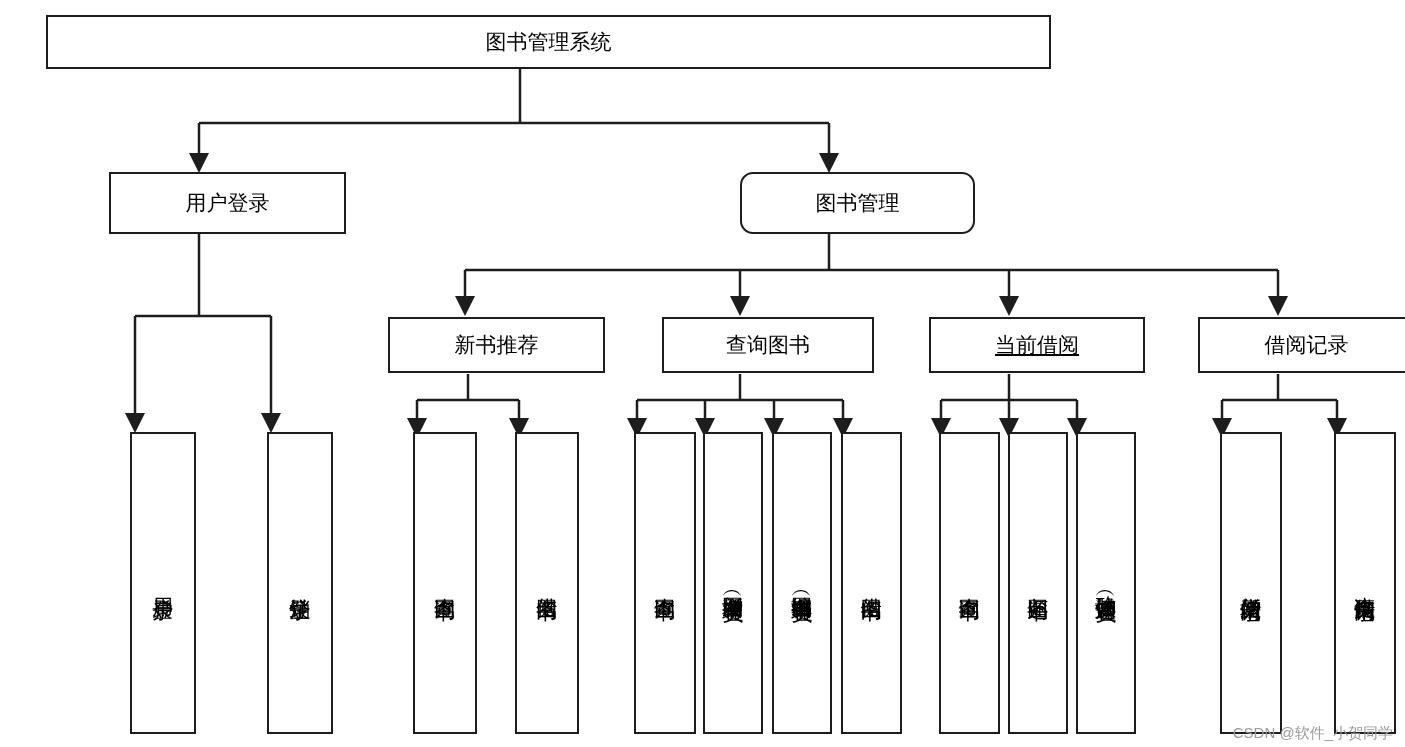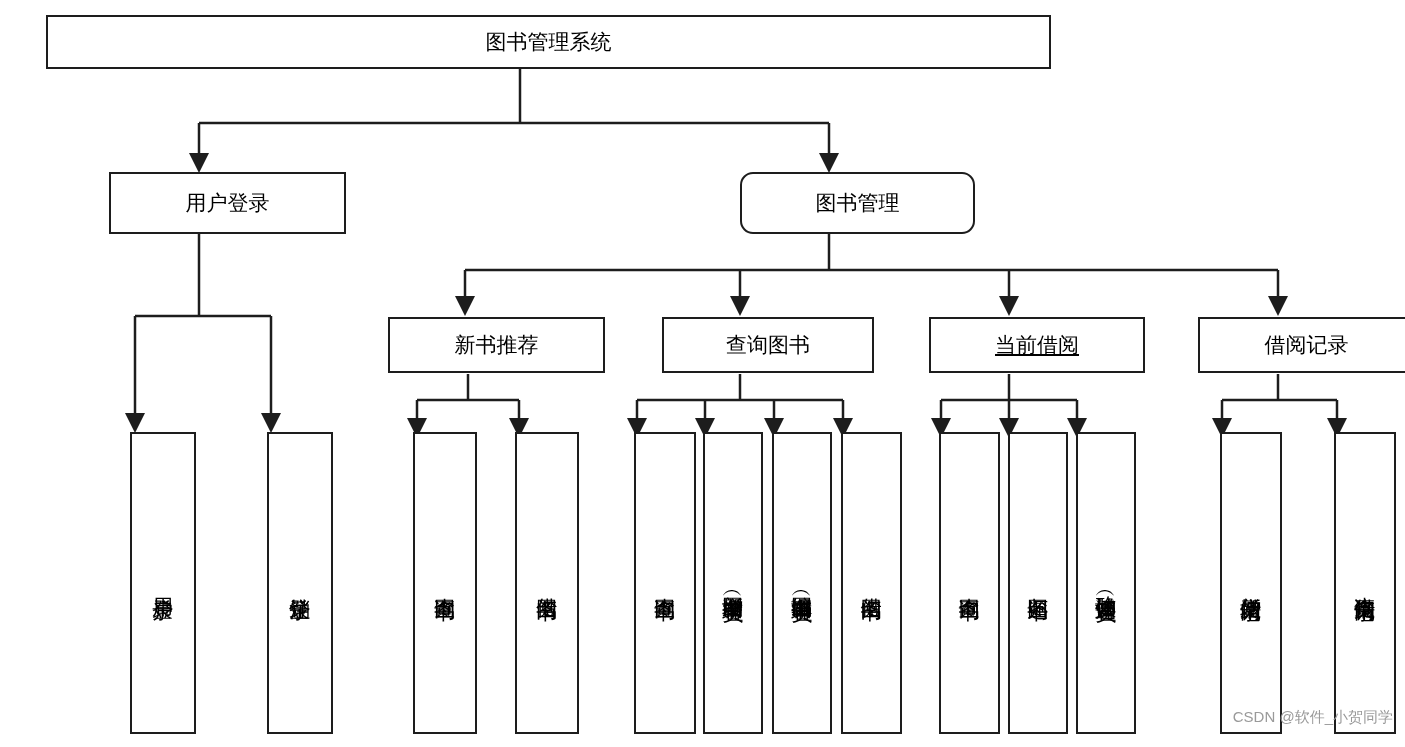--- a/index.html
+++ b/index.html
@@ -45,21 +45,21 @@
     padding: 10px 2px;
   }
   .node.vertical .label {
     writing-mode: vertical-rl;
     text-orientation: upright;
     letter-spacing: 1px;
   }
   .watermark {
     position: absolute;
     right: 12px;
-    bottom: 20px;
+    bottom: 4px;
     font-size: 15px;
     color: #9a9a9a;
     z-index: 3;
     white-space: nowrap;
   }
 </style>
 </head>
 <body>
 
 <div id="canvas">

